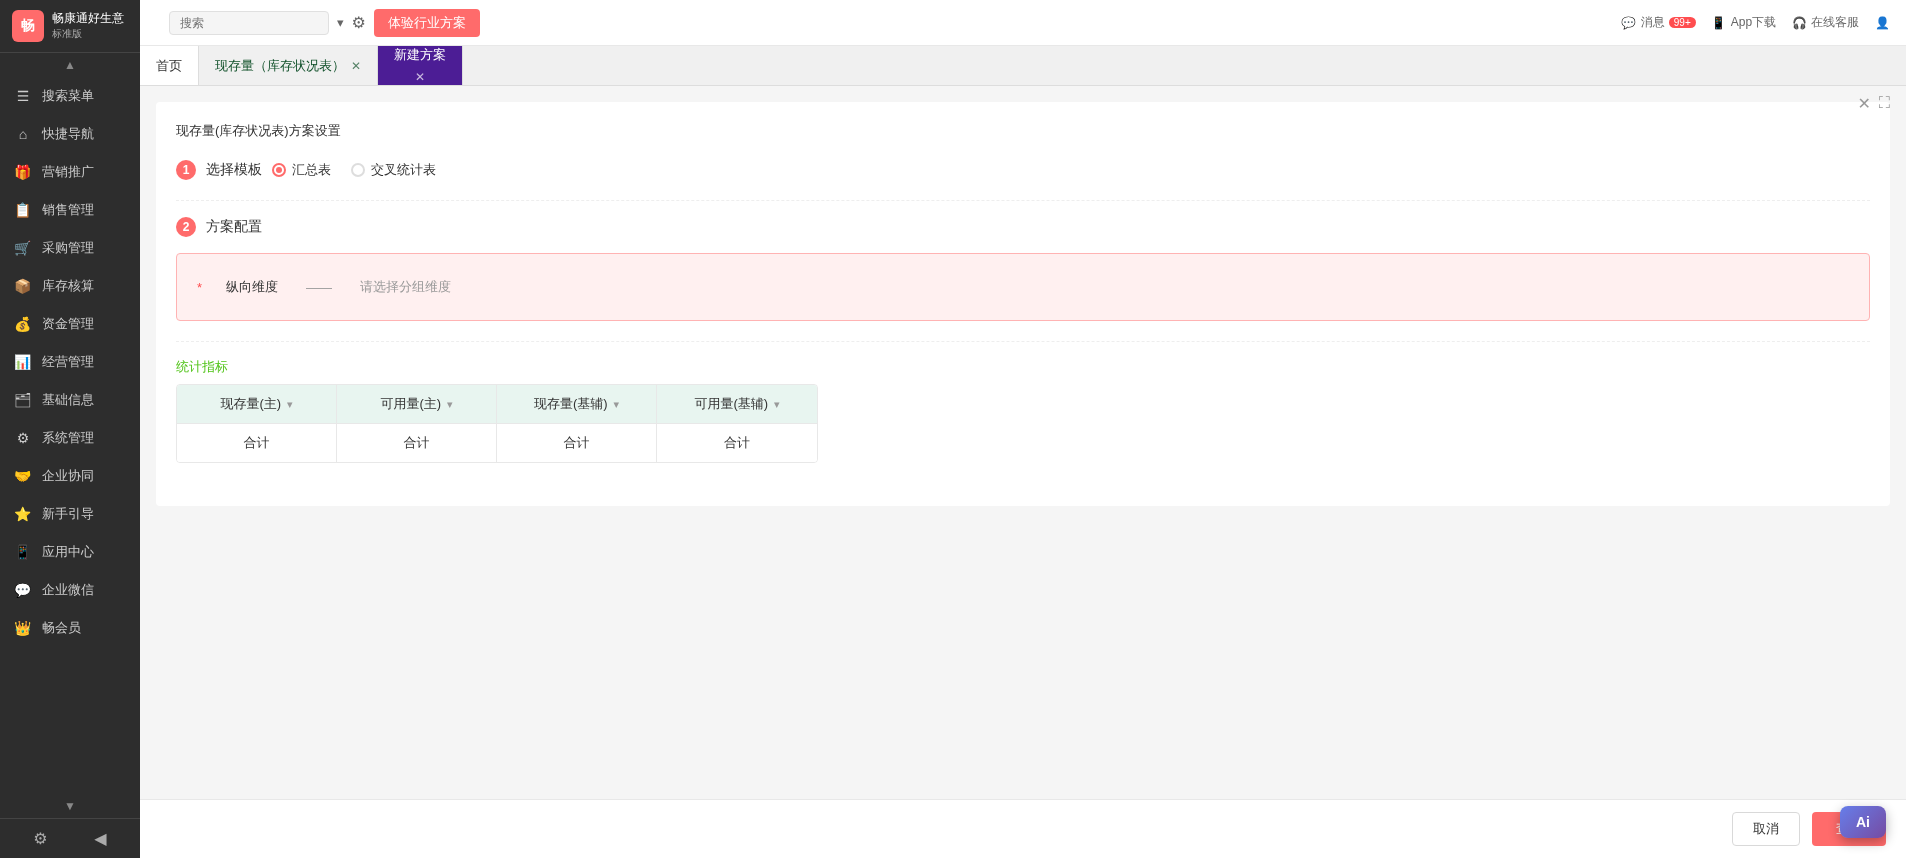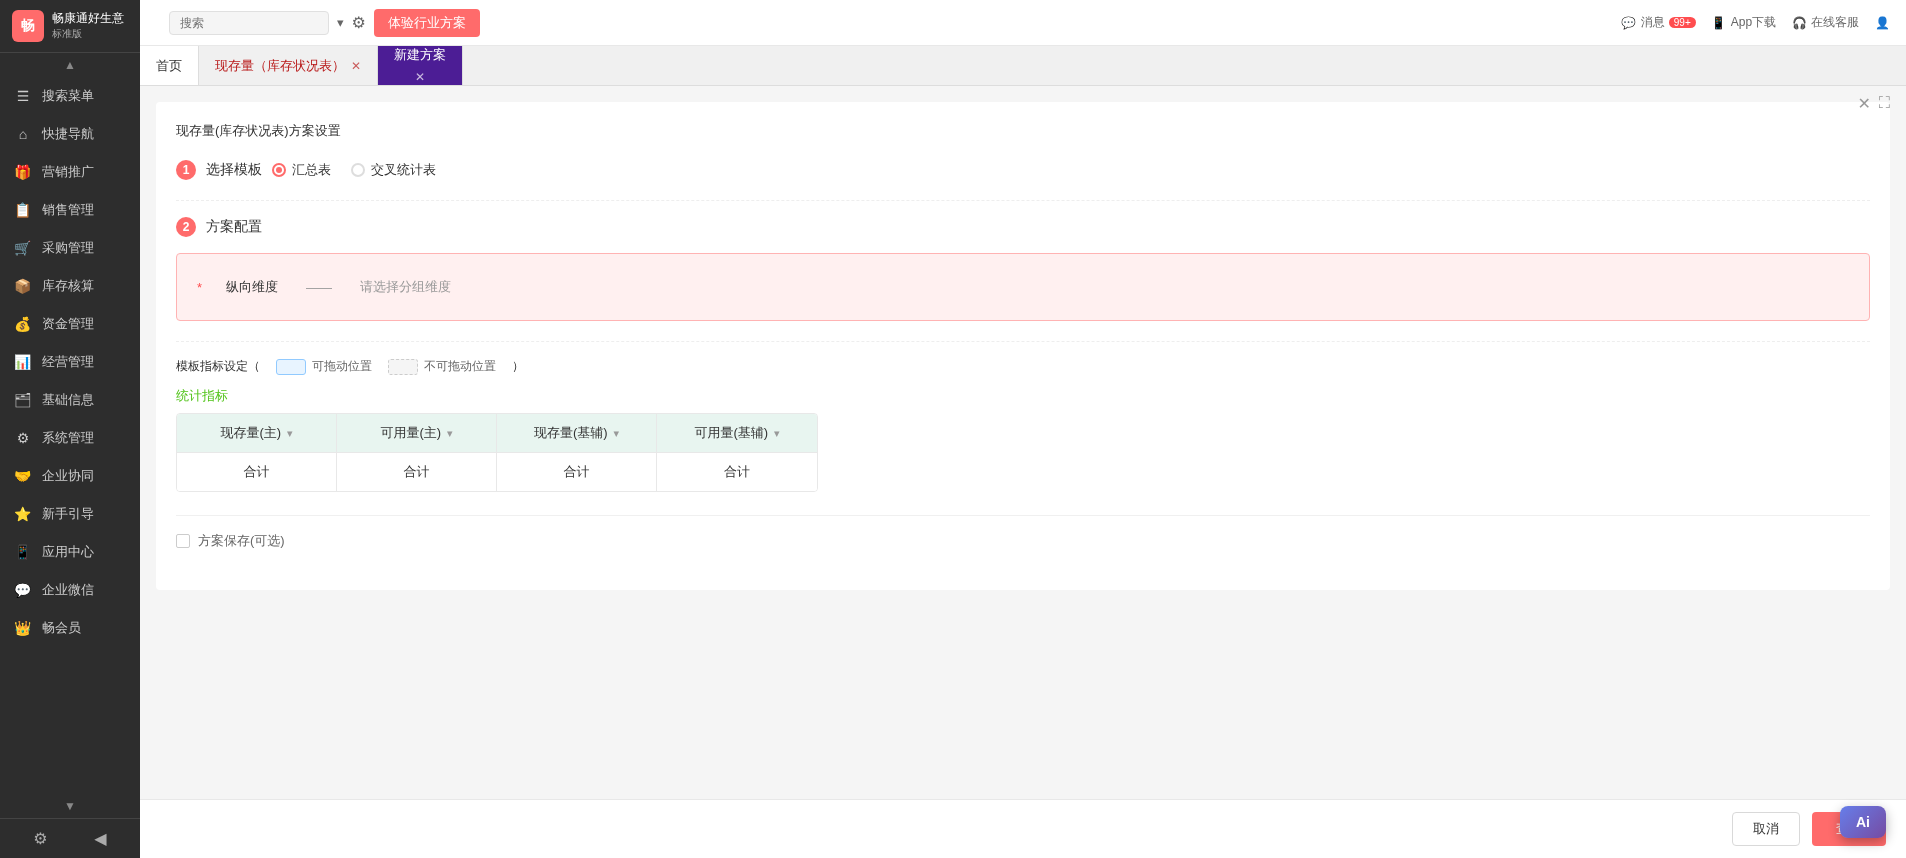--- a/index.html
+++ b/index.html
@@ -119,21 +119,21 @@
       height: 40px;
       border-bottom: 1px solid #ddd;
       flex-shrink: 0;
     }
     .tab-item {
       display: flex; align-items: center; gap: 6px;
       padding: 0 16px;
       height: 100%;
       font-size: 13px;
       cursor: pointer;
-      color: #b91c1c;
+      color: #14532d;
       border-right: 1px solid #ddd;
     }
     .tab-item.active {
       background: #4c1d95;
       color: white;
       flex-direction: column;
     }
     .tab-item:first-child { background: #fff; color: #333; }
     .tab-close { cursor: pointer; font-size: 12px; opacity: 0.7; }
 
@@ -475,32 +475,20 @@
             <span class="dimension-required">*</span>
             <span class="dimension-field-label">纵向维度</span>
             <span class="dimension-dash">——</span>
             <span class="dimension-placeholder">请选择分组维度</span>
           </div>
         </div>
 
         <hr style="border:none;border-top:1px dashed #eee;margin-bottom:16px;">
 
         <div class="indicator-section">
-          <div class="indicator-legend">
-            <span style="color:#333;">模板指标设定（</span>
-            <div class="legend-item">
-              <div class="legend-box draggable"></div>
-              <span>可拖动位置</span>
-            </div>
-            <div class="legend-item">
-              <div class="legend-box non-draggable"></div>
-              <span>不可拖动位置</span>
-            </div>
-            <span style="color:#333;">）</span>
-          </div>
 
           <div class="indicator-label">统计指标</div>
 
           <div class="indicator-table">
             <div class="table-header-row">
               <div class="table-cell">
                 <span>现存量(主)</span>
                 <span class="chevron">▾</span>
               </div>
               <div class="table-cell">
@@ -527,24 +515,20 @@
                 <span>合计</span>
               </div>
               <div class="table-cell">
                 <span>合计</span>
               </div>
             </div>
           </div>
         </div>
 
 
-        <div class="save-section">
-          <div class="checkbox-box"></div>
-          <span class="save-label">方案保存(可选)</span>
-        </div>
 
       </div>
     </div>
   </div>
 
   <div class="footer-bar">
     <button class="btn-cancel">取消</button>
     <button class="btn-query">查询</button>
   </div>
 

